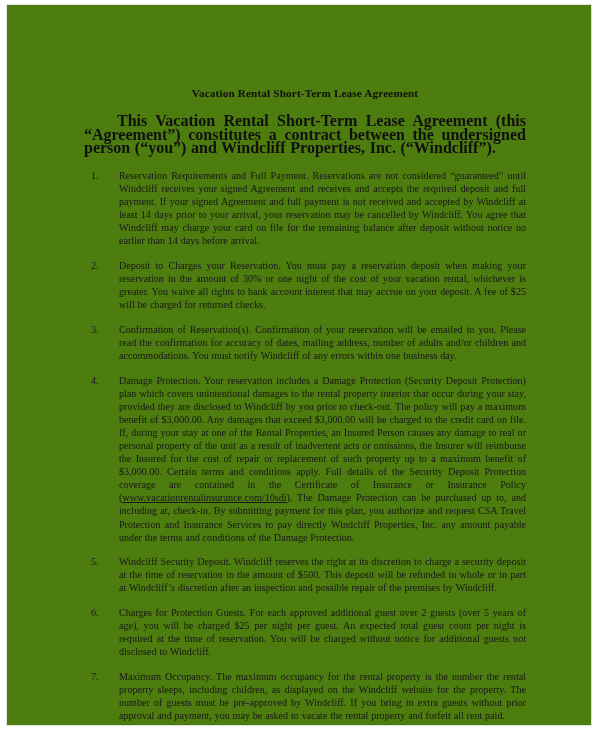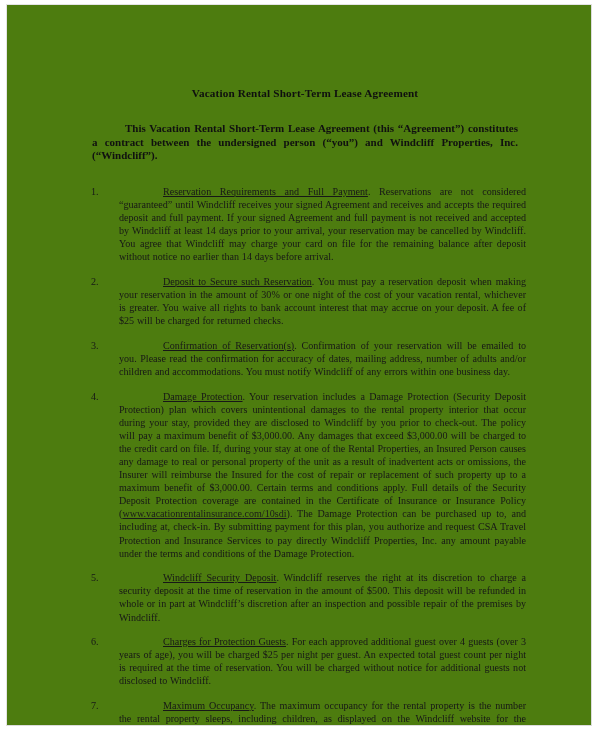--- a/index.html
+++ b/index.html
@@ -40,23 +40,23 @@
     margin: 0;
     padding-top: 82px;
     text-align: center;
     font-size: 11.2px;
     font-weight: bold;
     letter-spacing: 0.15px;
     color: #0f0f0f;
   }
 
   .intro {
-    margin: 8px;
+    margin: 0;
     padding-top: 15px;
-    font-size: 11px;
+    font-size: 16px;
     font-weight: bold;
     text-align: justify;
     text-indent: 33px;
     line-height: 13.6px;
     word-spacing: 0.6px;
     color: #101010;
   }
 
   .clauses {
     margin: 0;
@@ -81,23 +81,21 @@
     left: 7px;
     top: 0;
     width: 22px;
     text-align: left;
     font-size: 10.1px;
     line-height: 13.1px;
     color: #171717;
   }
 
   .clause-heading {
-    text-decoration: underline;
     text-underline-offset: 1px;
-    margin-left: 44px;
   }
 
   .doc-link {
     text-decoration: underline;
     text-underline-offset: 1px;
     color: #1a1a1a;
     margin-top: 12px;
   }
 </style>
 </head>
@@ -112,41 +110,41 @@
 
     <ol class="clauses">
 
       <li class="clause">
         <span class="clause-number">1.</span>
         <span class="clause-heading">Reservation Requirements and Full Payment</span><span>.  Reservations are not considered “guaranteed” until Windcliff receives your signed Agreement and receives and accepts the required deposit and full payment.  If your signed Agreement and full payment is not received and accepted by Windcliff at least 14 days prior to your arrival, your reservation may be cancelled by Windcliff.  You agree that Windcliff may charge your card on file for the remaining balance after deposit without notice no earlier than 14 days before arrival.</span>
       </li>
 
       <li class="clause">
         <span class="clause-number">2.</span>
-        <span class="clause-heading">Deposit to Secure such Reservation</span><span>.  You must pay a reservation deposit when making your reservation in the amount of 30% or one night of the cost of your vacation rental, whichever is greater.  You waive all rights to bank account interest that may accrue on your deposit.  A fee of $25 will be charged for returned checks.</span>
+        <span class="clause-heading">Deposit to Charges your Reservation</span><span>.  You must pay a reservation deposit when making your reservation in the amount of 30% or one night of the cost of your vacation rental, whichever is greater.  You waive all rights to bank account interest that may accrue on your deposit.  A fee of $25 will be charged for returned checks.</span>
       </li>
 
       <li class="clause">
         <span class="clause-number">3.</span>
         <span class="clause-heading">Confirmation of Reservation(s)</span><span>.  Confirmation of your reservation will be emailed to you.  Please read the confirmation for accuracy of dates, mailing address, number of adults and/or children and accommodations.  You must notify Windcliff of any errors within one business day.</span>
       </li>
 
       <li class="clause">
         <span class="clause-number">4.</span>
         <span class="clause-heading">Damage Protection</span><span>. Your reservation includes a Damage Protection (Security Deposit Protection) plan which covers unintentional damages to the rental property interior that occur during your stay, provided they are disclosed to Windcliff  by you prior to check-out.  The policy will pay a maximum benefit of $3,000.00.  Any damages that exceed $3,000.00 will be charged to the credit card on file.  If, during your stay at one of the Rental Properties, an Insured Person causes any damage to real or personal property of the unit as a result of inadvertent acts or omissions, the Insurer will reimburse the Insured for the cost of repair or replacement of such property up to a maximum benefit of $3,000.00.  Certain terms and conditions apply.  Full details of the Security Deposit Protection coverage are contained in the Certificate of Insurance or Insurance Policy (</span><a class="doc-link" href="#">www.vacationrentalinsurance.com/10sdi</a><span>).  The Damage Protection can be purchased up to, and including at, check-in.  By submitting payment for this plan, you authorize and request CSA Travel Protection and Insurance Services to pay directly Windcliff Properties, Inc. any amount payable under the terms and conditions of the Damage Protection.</span>
       </li>
 
       <li class="clause">
         <span class="clause-number">5.</span>
         <span class="clause-heading">Windcliff Security Deposit</span><span>.  Windcliff reserves the right at its discretion to charge a security deposit at the time of reservation in the amount of $500.  This deposit will be refunded in whole or in part at Windcliff’s discretion after an inspection and possible repair of the premises by Windcliff.</span>
       </li>
 
       <li class="clause">
         <span class="clause-number">6.</span>
-        <span class="clause-heading">Charges for Protection Guests</span><span>.  For each approved additional guest over 4 guests (over 3 years of age), you will be charged $25 per night per guest.  An expected total guest count per night is required at the time of reservation.  You will be charged without notice for additional guests not disclosed to Windcliff.</span>
+        <span class="clause-heading">Charges for Protection Guests</span><span>.  For each approved additional guest over 2 guests (over 5 years of age), you will be charged $25 per night per guest.  An expected total guest count per night is required at the time of reservation.  You will be charged without notice for additional guests not disclosed to Windcliff.</span>
       </li>
 
       <li class="clause">
         <span class="clause-number">7.</span>
         <span class="clause-heading">Maximum Occupancy</span><span>.  The maximum occupancy for the rental property is the number the rental property sleeps, including children, as displayed on the Windcliff website for the property.  The number of guests must be pre-approved by Windcliff.  If you bring in extra guests without prior approval and payment, you may be asked to vacate the rental property and forfeit all rent paid.</span>
       </li>
 
     </ol>
   </div>
 </div>

